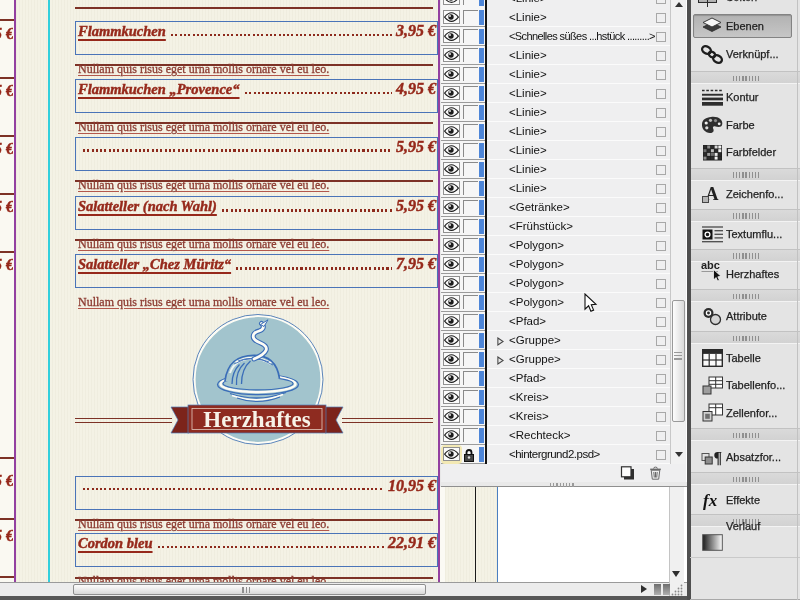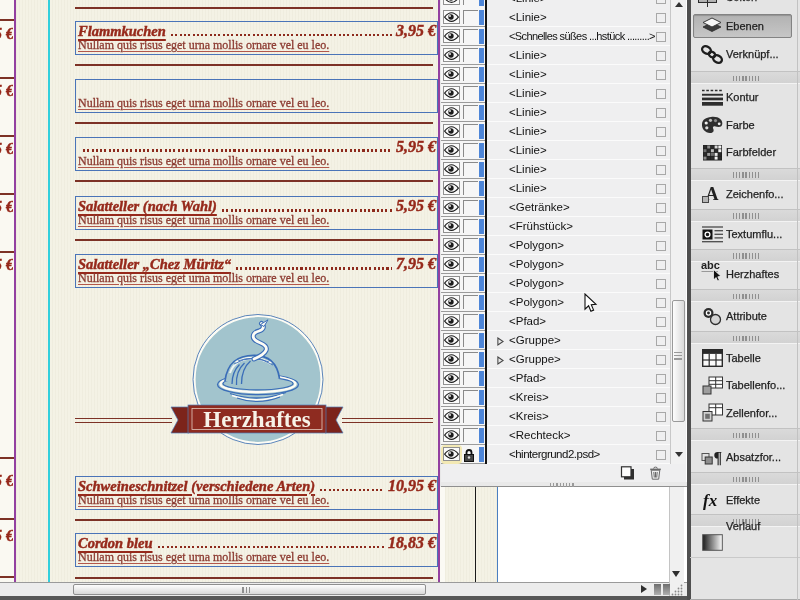--- a/index.html
+++ b/index.html
@@ -15,21 +15,21 @@
 #purpleline{left:14px;top:0;width:2px;height:583px;background:#9340a0;}
 #cyanline{left:48px;top:0;width:2px;height:583px;background:#32cfdc;}
 #purpleline2{left:438px;top:0;width:2px;height:583px;background:#9340a0;}
 #pageedge{left:475px;top:0;width:1px;height:583px;background:#1a1a1a;}
 #bluebleed{left:497px;top:0;width:1px;height:583px;background:#4a7fc1;}
 #paste{left:498px;top:0;width:171px;height:583px;background:#fff;}
 .sep{left:75px;width:358px;height:2px;background:#7d3226;}
 .itembox{left:75px;width:361px;border:1px solid #4a74b8;}
 .mi{font-family:"Liberation Serif",serif;font-style:italic;font-weight:bold;color:#96291b;font-size:14.5px;line-height:17px;white-space:nowrap;-webkit-text-stroke:0.45px #96291b;}
 .mi u{text-decoration-thickness:1.5px;text-underline-offset:2.5px;}
-.sub{font-family:"Liberation Serif",serif;color:#8d3c32;font-size:12px;line-height:12px;white-space:nowrap;-webkit-text-stroke:0.3px #8d3c32;}
+.sub{font-family:"Liberation Serif",serif;color:#8d3c32;font-size:12px;line-height:12px;white-space:nowrap;margin-top:24px;-webkit-text-stroke:0.3px #8d3c32;}
 .sub u{text-decoration:underline;text-decoration-thickness:1px;text-underline-offset:2px;text-decoration-color:#b3574b;}
 .dots{background:repeating-linear-gradient(90deg,#8d2a1c 0 2px,rgba(0,0,0,0) 2px 4.3px);}
 .row{position:absolute;left:2px;right:1px;top:0px;display:flex;align-items:baseline;}
 .fill{flex:1;height:2.4px;align-self:flex-end;margin:0 4px 3.5px 5px;}
 .pr{font-size:16px !important;}
 
 #hscroll{left:0;top:582px;width:687px;height:13.5px;background:#ececec;border-top:1px solid #9a9a9a;box-sizing:border-box;}
 #hthumb{left:73px;top:584px;width:353px;height:10.5px;background:linear-gradient(#fdfdfd,#d8d8d8);border:1px solid #8f8f8f;border-radius:2px;box-sizing:border-box;}
 #hgrip{left:242px;top:586.5px;width:10px;height:6px;background:repeating-linear-gradient(90deg,#8f8f8f 0 1.5px,rgba(0,0,0,0) 1.5px 3.5px);}
 #vscroll2{left:669px;top:487px;width:15px;height:108.5px;background:#f0f0f0;border-left:1px solid #c4c4c4;box-sizing:border-box;}
@@ -100,20 +100,25 @@
 
   <div class="abs itembox" style="top:20.5px;height:32px;">
     <div class="row">
         <span class="mi"><u>Flammkuchen</u></span>
         <span class="fill dots"></span>
         <span class="mi pr">3,95 €</span>
       </div>
     <div class="abs sub" style="left:2px;top:17px;"><u>Nullam quis risus eget urna mollis ornare vel eu leo.</u></div>
   </div>
   <div class="abs itembox" style="top:78.5px;height:32px;">
+    <div class="row">
+        <span class="mi"><u>Flammkuchen „Provence“</u></span>
+        <span class="fill dots"></span>
+        <span class="mi pr">4,95 €</span>
+      </div>
     <div class="abs sub" style="left:2px;top:17px;"><u>Nullam quis risus eget urna mollis ornare vel eu leo.</u></div>
   </div>
   <div class="abs itembox" style="top:137px;height:32px;">
     <div class="row">
         <span class="fill dots"></span>
         <span class="mi pr">5,95 €</span>
       </div>
     <div class="abs sub" style="left:2px;top:17px;"><u>Nullam quis risus eget urna mollis ornare vel eu leo.</u></div>
   </div>
   <div class="abs itembox" style="top:196px;height:32px;text-align:center;">
@@ -127,31 +132,30 @@
   <div class="abs itembox" style="top:254px;height:32px;">
     <div class="row">
         <span class="mi"><u>Salatteller „Chez Müritz“</u></span>
         <span class="fill dots"></span>
         <span class="mi pr">7,95 €</span>
       </div>
     <div class="abs sub" style="left:2px;top:17px;"><u>Nullam quis risus eget urna mollis ornare vel eu leo.</u></div>
   </div>
   <div class="abs itembox" style="top:475.5px;height:32px;">
     <div class="row">
-        <span class="mi"><u>Schweineschnitzel (verschiedene Arten)</u></span>
         <span class="fill dots"></span>
         <span class="mi pr">10,95 €</span>
       </div>
     <div class="abs sub" style="left:2px;top:17px;"><u>Nullam quis risus eget urna mollis ornare vel eu leo.</u></div>
   </div>
   <div class="abs itembox" style="top:532.5px;height:32px;">
     <div class="row">
         <span class="mi"><u>Cordon bleu</u></span>
         <span class="fill dots"></span>
-        <span class="mi pr">18,83 €</span>
+        <span class="mi pr">22,91 €</span>
       </div>
     <div class="abs sub" style="left:2px;top:17px;"><u>Nullam quis risus eget urna mollis ornare vel eu leo.</u></div>
   </div>
 
   <svg class="abs" style="left:170px;top:305px;" width="180" height="150" viewBox="0 0 180 150">
     <circle cx="88" cy="74.5" r="63.5" fill="#a2c4cd" stroke="#fdfcf5" stroke-width="2.2"></circle>
     <circle cx="88" cy="74.5" r="65" fill="none" stroke="#4a78b5" stroke-width="0.9"></circle>
 
     <ellipse cx="88" cy="79.5" rx="40.5" ry="10.2" fill="none" stroke="#3a6db8" stroke-width="1.3"></ellipse>
     <ellipse cx="88" cy="79" rx="37.5" ry="8" fill="none" stroke="#fdfcf5" stroke-width="2.4"></ellipse>

